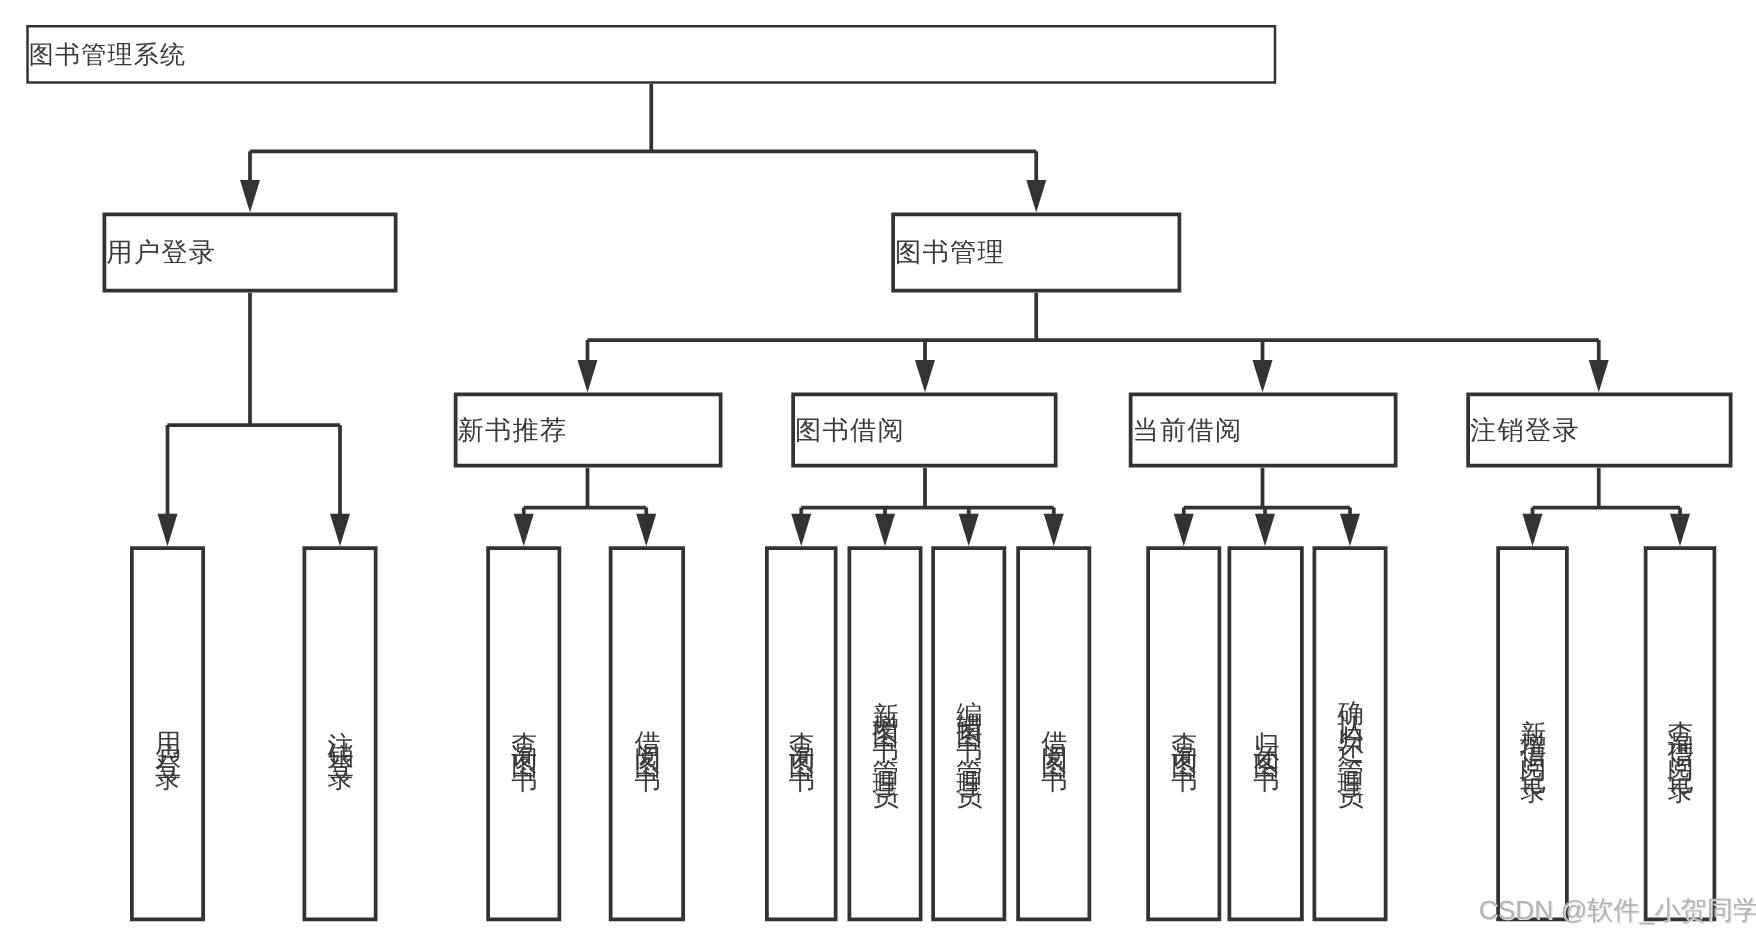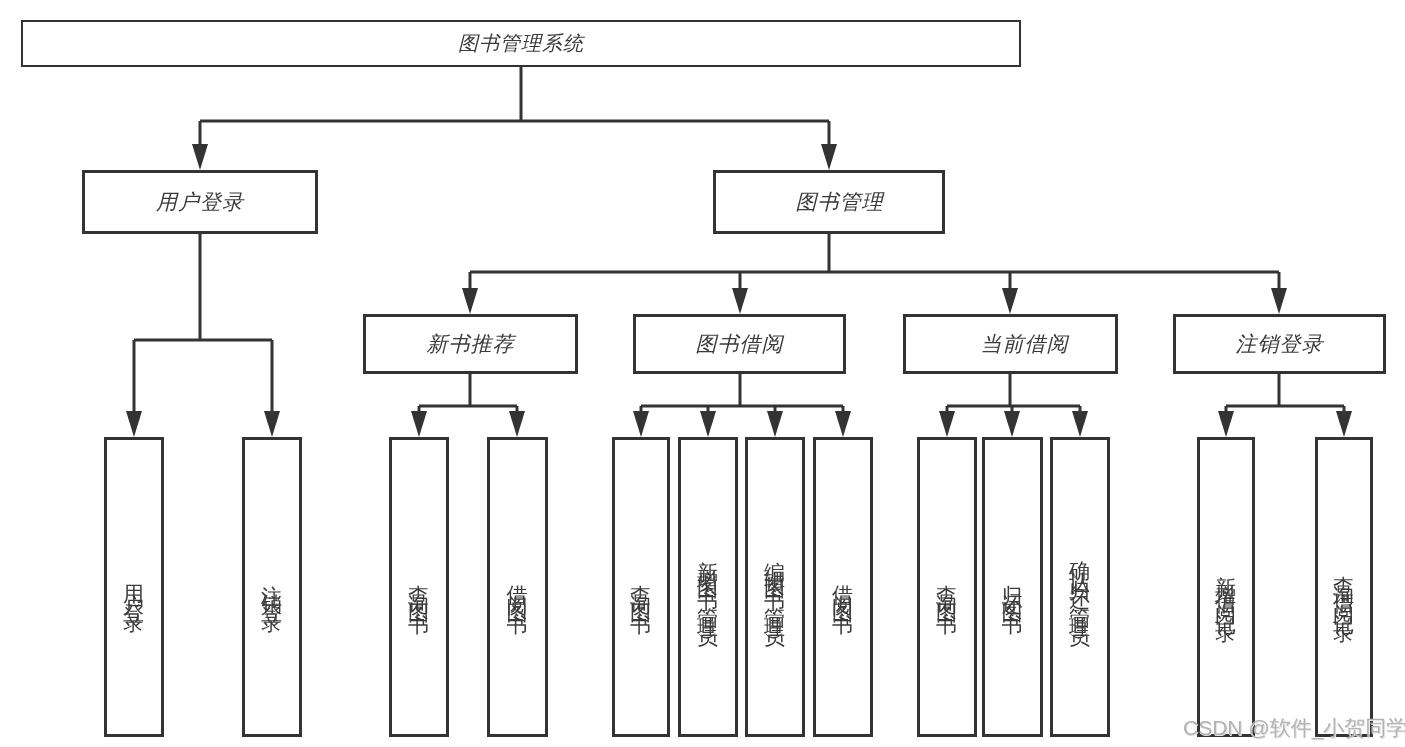--- a/index.html
+++ b/index.html
@@ -24,26 +24,24 @@
     left: 0; top: 0;
     width: 1405px; height: 747px;
     color: var(--line-color);
   }
   .hbox {
     position: absolute;
     background: #ffffff;
     border: 3px solid var(--border-color);
     display: flex;
     align-items: center;
-    justify-content: center;
     font-size: 21px;
     letter-spacing: 1px;
     color: var(--text-color);
     z-index: 2;
-    font-style: italic;
   }
   .hbox.root { border-width: 2px; font-size: 20px; }
   .vbox {
     position: absolute;
     background: #ffffff;
     border: 3px solid var(--border-color);
     display: flex;
     align-items: center;
     justify-content: center;
     z-index: 2;
@@ -141,31 +139,31 @@
     </g>
   </svg>
 
   <div class="hbox root" style="left:21px; top:20px; width:1000px; height:47px;">
     <span>图书管理系统</span>
   </div>
 
   <div class="hbox" style="left:82px; top:170px; width:236px; height:64px;">
     <span>用户登录</span>
   </div>
-  <div class="hbox" style="left:713px; top:170px; width:232px; height:64px;padding-left:21px;">
+  <div class="hbox" style="left:713px; top:170px; width:232px; height:64px;">
     <span>图书管理</span>
   </div>
 
   <div class="hbox" style="left:633px; top:314px; width:213px; height:60px;">
     <span>图书借阅</span>
   </div>
   <div class="hbox" style="left:363px; top:314px; width:215px; height:60px;">
     <span>新书推荐</span>
   </div>
-  <div class="hbox" style="left:903px; top:314px; width:215px; height:60px;padding-left:28px;">
+  <div class="hbox" style="left:903px; top:314px; width:215px; height:60px;">
     <span>当前借阅</span>
   </div>
   <div class="hbox" style="left:1173px; top:314px; width:213px; height:60px;">
     <span>注销登录</span>
   </div>
 
   <div class="vbox" style="left:104px; top:437px; width:60px; height:300px;">
     <span class="vtext">用户登录</span>
   </div>
   <div class="vbox" style="left:242px; top:437px; width:60px; height:300px;">

